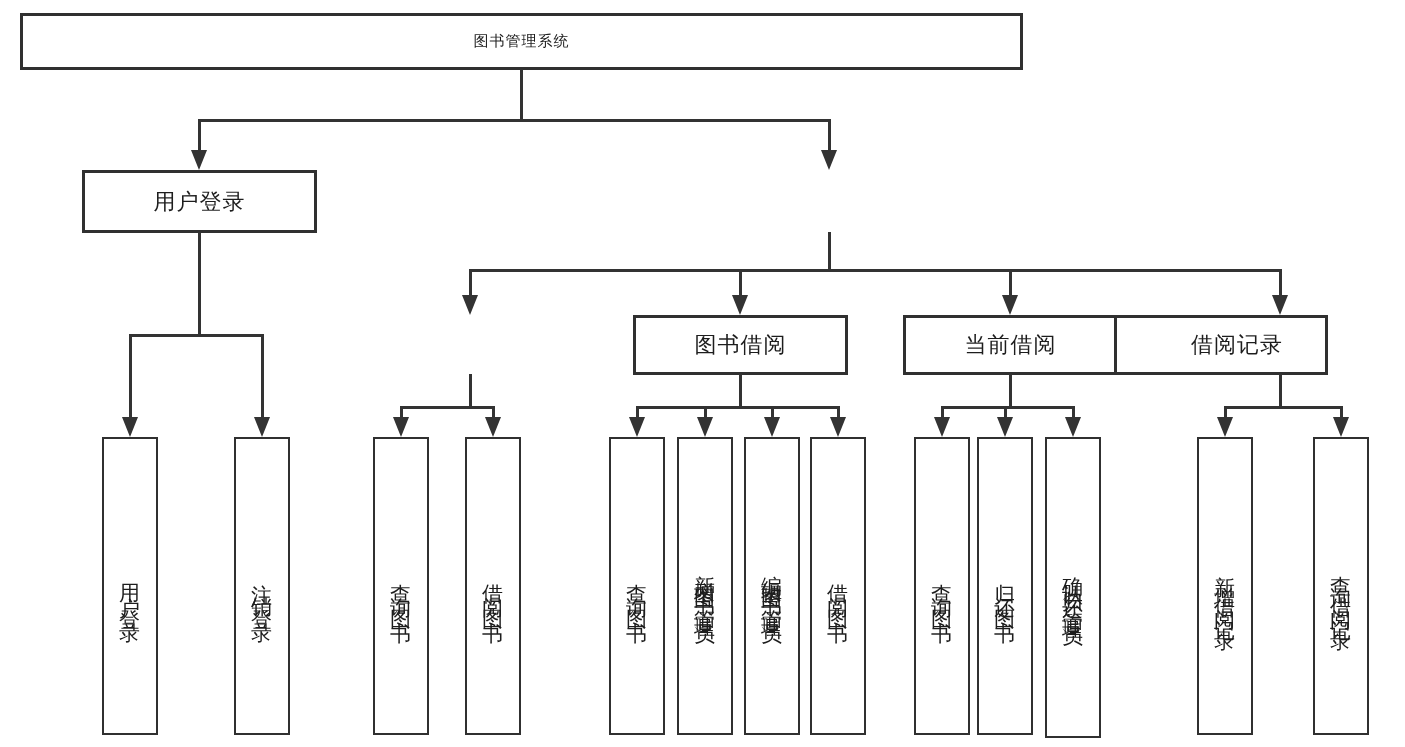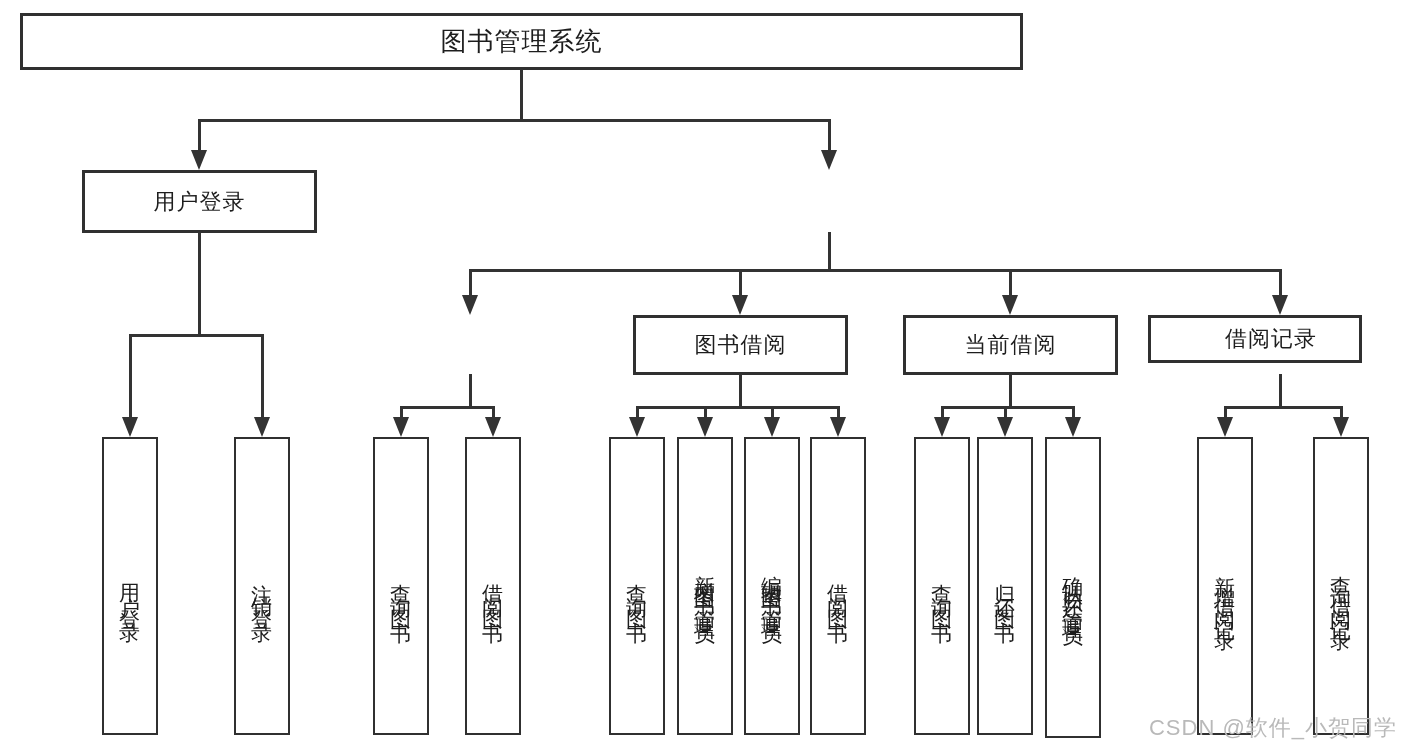--- a/index.html
+++ b/index.html
@@ -4,21 +4,21 @@
 <style>
   html,body{margin:0;padding:0;background:#ffffff;}
   .stage{
     position:relative;width:1405px;height:747px;background:#ffffff;overflow:hidden;
     font-family:"Liberation Sans", sans-serif;
   }
   .node{
     position:absolute;background:#ffffff;border:3px solid #303030;box-sizing:border-box;
     display:flex;align-items:center;justify-content:center;color:#1d1d1d;
   }
-  .node-root span{font-size:26px;letter-spacing:1px;}
+  .node-root span{font-size:15px;letter-spacing:1px;}
   .node-h span{font-size:22px;letter-spacing:1px;}
   .node-leaf{border-width:2.5px;}
   .vtext{
     writing-mode:vertical-rl;font-size:21px;line-height:1;color:#1d1d1d;
   }
   .ls-lg{letter-spacing:13px;margin-bottom:-13px;}
   .ls-md{letter-spacing:11px;margin-bottom:-11px;}
   .ls-sm{letter-spacing:7px;margin-bottom:-7px;}
   .hline{position:absolute;height:2.5px;background:#333333;}
   .vline{position:absolute;width:2.5px;background:#333333;}
@@ -44,21 +44,21 @@
   <div class="node node-h" style="left:82px;top:170px;width:235px;height:63px;">
     <span>用户登录</span>
   </div>
 
   <div class="node node-h" style="left:633px;top:315px;width:215px;height:60px;">
     <span>图书借阅</span>
   </div>
   <div class="node node-h" style="left:903px;top:315px;width:215px;height:60px;">
     <span>当前借阅</span>
   </div>
-  <div class="node node-h" style="left:1148px;top:315px;width:214px;height:48px;padding-left:32px;">
+  <div class="node node-h" style="left:1114px;top:315px;width:214px;height:60px;padding-left:32px;">
     <span>借阅记录</span>
   </div>
 
   <div class="node node-leaf" style="left:102px;top:437px;width:56px;height:298px;">
     <span class="vtext ls-lg">用户登录</span>
   </div>
   <div class="node node-leaf" style="left:234px;top:437px;width:56px;height:298px;">
     <span class="vtext ls-lg">注销登录</span>
   </div>
 
@@ -153,15 +153,14 @@
   <div class="vline" style="left:1004px;top:406px;height:13px;"></div>
   <div class="arr" style="left:997px;top:417px;"></div>
   <div class="vline" style="left:1072px;top:406px;height:13px;"></div>
   <div class="arr" style="left:1065px;top:417px;"></div>
 
   <div class="vline" style="left:1224px;top:406px;height:13px;"></div>
   <div class="arr" style="left:1217px;top:417px;"></div>
   <div class="vline" style="left:1340px;top:406px;height:13px;"></div>
   <div class="arr" style="left:1333px;top:417px;"></div>
 
-  <div class="watermark">CSDN @软件_小贺同学</div>
 
 </div>
 
 </body></html>

